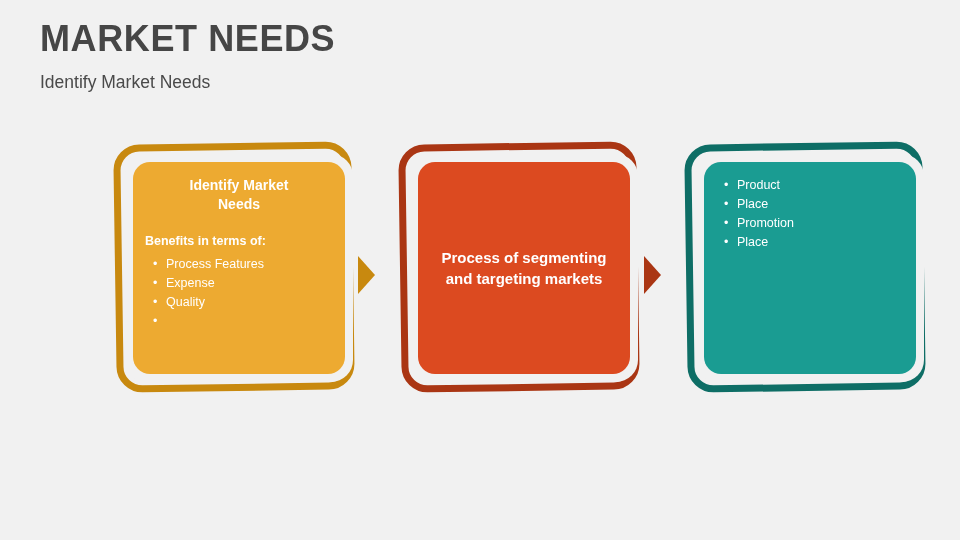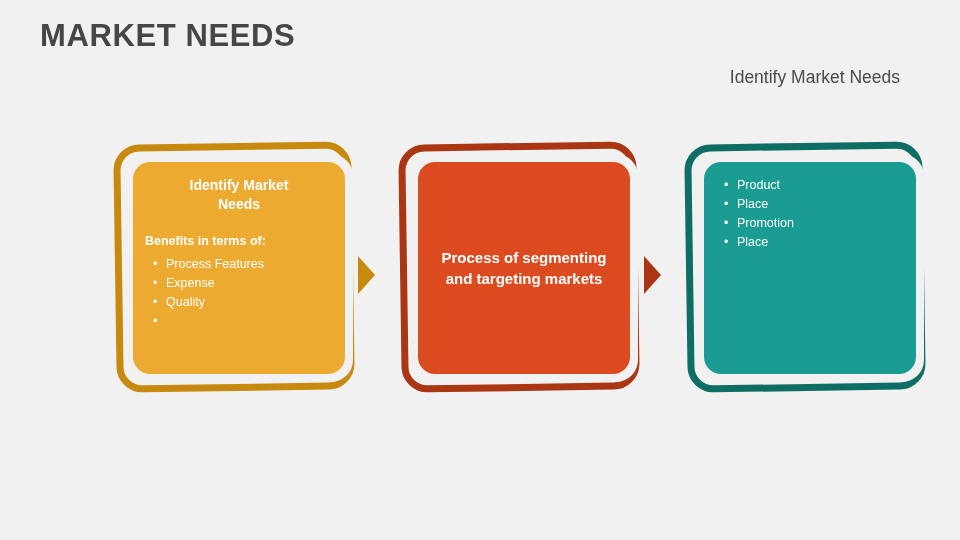--- a/index.html
+++ b/index.html
@@ -16,35 +16,34 @@
   }
 
   
   .slide-header {
     position: absolute;
     left: 40px;
     top: 18px;
     width: 860px;
   }
   .slide-title {
-    font-size: 31px;
+    font-size: 36px;
     font-weight: bold;
     color: #464646;
     letter-spacing: 0.6px;
     line-height: 1.15;
     margin: 0;
     white-space: nowrap;
   }
   .slide-subtitle {
     font-size: 17.5px;
     font-weight: normal;
     color: #4a4a4a;
     margin: 13px 0 0 0;
     line-height: 1.2;
-    text-align: right;
   }
 
   
   .diagram {
     position: absolute;
     left: 0;
     top: 130px;
     width: 960px;
     height: 290px;
     margin-left: 45px;

